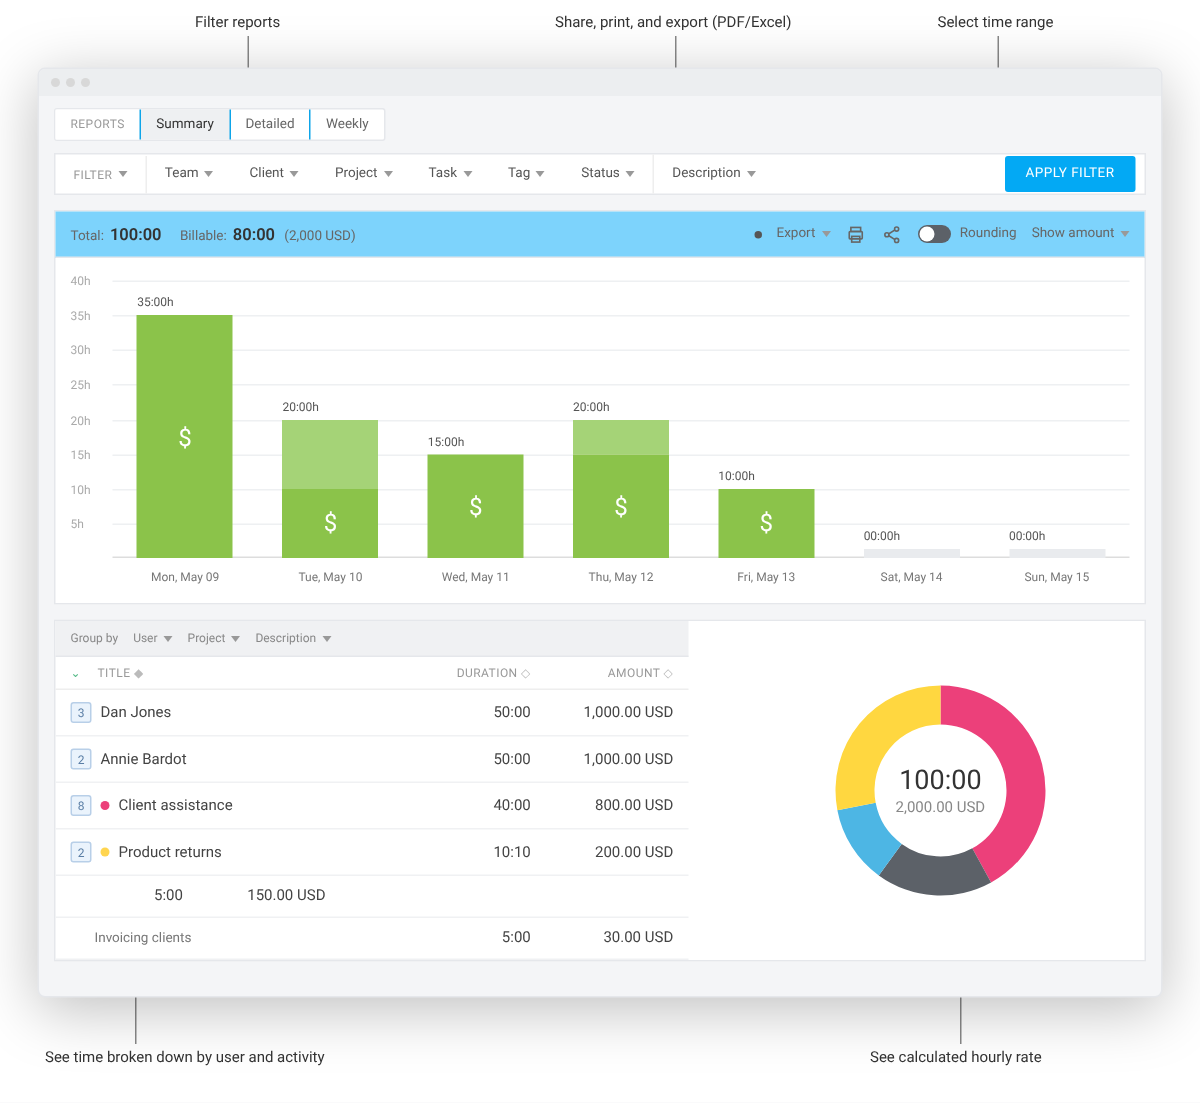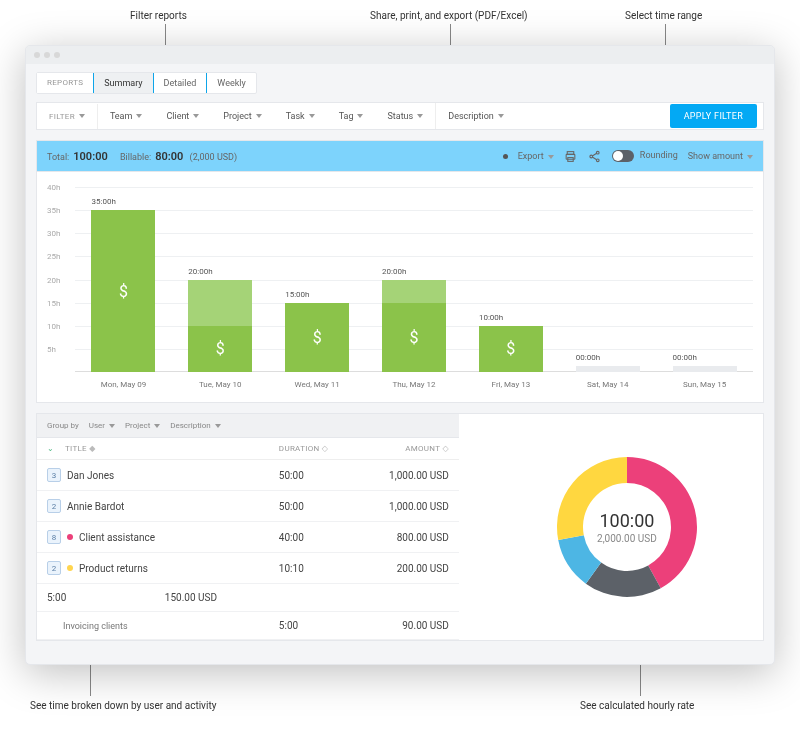--- a/index.html
+++ b/index.html
@@ -46,21 +46,21 @@
   .barlabel { position:absolute; bottom:100%; margin-bottom:4px; font-size:8px; color:#555; white-space:nowrap;}
   .xlabel { position:absolute; top:100%; margin-top:8px; font-size:8px; color:#777; white-space:nowrap;}
   .baseline { position:absolute; left:38px; right:10px; bottom:30px; border-top:1px solid #ddd;}
   
   .split { display:flex;gap:32px; }
   .tbl { flex:1.55; }
   .tblh { background:#f0f1f3; border-bottom:1px solid #e5e7eb; padding:7px 10px; display:flex; align-items:center; font-size:8px; color:#888; gap:10px;}
   .tblcols { display:flex; padding:6px 10px; border-bottom:1px solid #eee; font-size:8px; color:#999; letter-spacing:.3px;}
   .c-expand{width:18px;}
   .c-title{flex:1;}
-  .c-dur{width:75px; text-align:left;}
+  .c-dur{width:75px; text-align:right;}
   .c-amt{width:95px; text-align:right;}
   .row { display:flex; align-items:center; padding:8px 10px; border-bottom:1px solid #f0f1f3; font-size:10px; color:#444;}
   .badge { width:14px; height:14px; border:1px solid #b8cfe8; background:#eaf3fc; color:#5b7fa6; font-size:8px; display:flex; align-items:center; justify-content:center; border-radius:2px; margin-right:6px;}
   .dot { width:6px; height:6px; border-radius:50%; display:inline-block; margin-right:6px;}
   .indent { margin-left:16px; font-size:9px; color:#777;}
   .donut-side { flex:1; display:flex; align-items:center; justify-content:center; }
   .donut-wrap { position:relative; width:160px; height:160px; }
   .donut-center { position:absolute; inset:0; display:flex; flex-direction:column; align-items:center; justify-content:center; }
   .donut-center .t1 { font-size:18px; color:#333; font-weight:400;}
   .donut-center .t2 { font-size:10px; color:#888; margin-top:2px;}
@@ -306,21 +306,21 @@
             </div>
             <div class="row">
               <div class="c-dur">5:00</div>
               <div class="c-amt">150.00 USD</div>
             </div>
             <div class="row">
               <div style="flex: 1 1 0%; display: flex; align-items: center;">
                 <span class="indent">Invoicing clients</span>
               </div>
               <div class="c-dur">5:00</div>
-              <div class="c-amt">90.00 USD</div>
+              <div class="c-amt">30.00 USD</div>
             </div>
           </div>
       </div>
       <div class="donut-side">
         <div class="donut-wrap">
           <svg id="donut" width="160" height="160" viewBox="0 0 160 160">
               <path d="M80,10 A70,70 0 0 1 113.7227571871201,141.34146760307044 L101.19716166047549,118.55749392192999 A44,44 0 0 0 80,36 Z" fill="#ec407a"></path>
               <path d="M113.7227571871201,141.34146760307044 A70,70 0 0 1 38.855032339526886,136.63118960624632 L54.137448899131186,115.59674775249769 A44,44 0 0 0 101.19716166047549,118.55749392192999 Z" fill="#5c6168"></path>
               <path d="M38.855032339526886,136.63118960624632 A70,70 0 0 1 11.239892448991796,93.11669202100072 L36.7793609679377,88.24477784177188 A44,44 0 0 0 54.137448899131186,115.59674775249769 Z" fill="#4db6e4"></path>
               <path d="M11.239892448991796,93.11669202100072 A70,70 0 0 1 79.99999999999999,10 L79.99999999999999,36 A44,44 0 0 0 36.7793609679377,88.24477784177188 Z" fill="#ffd740"></path>

